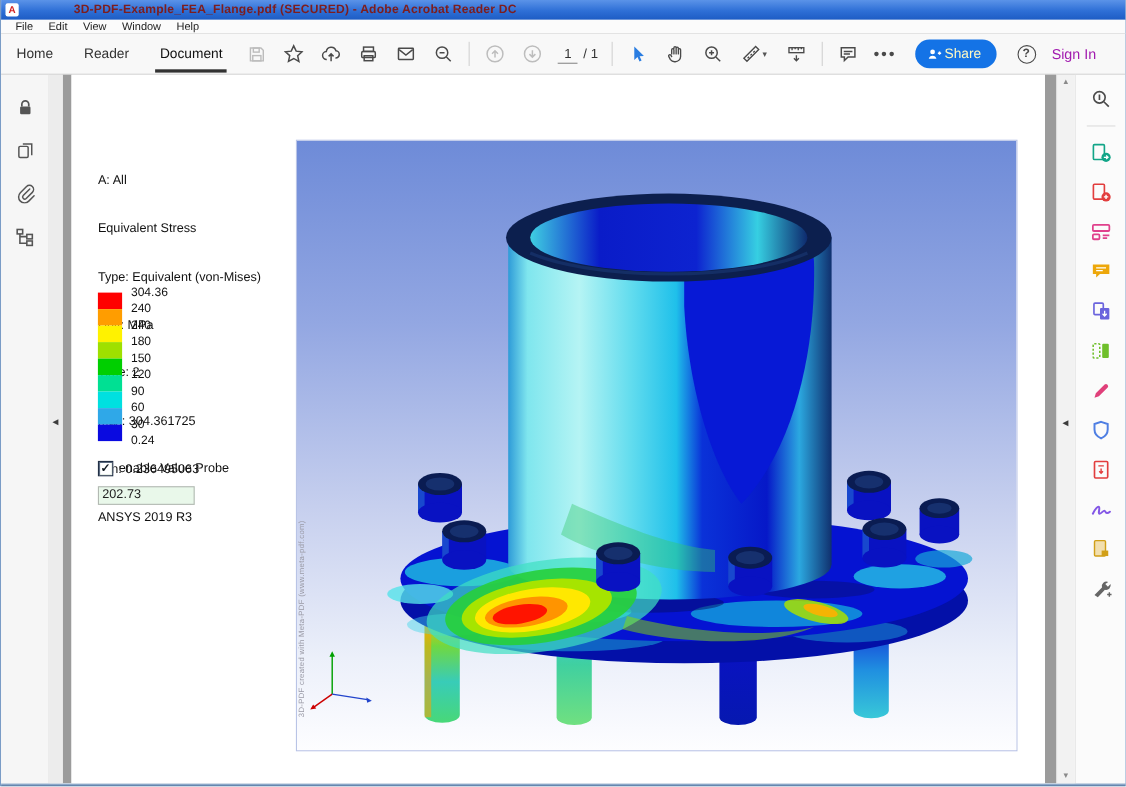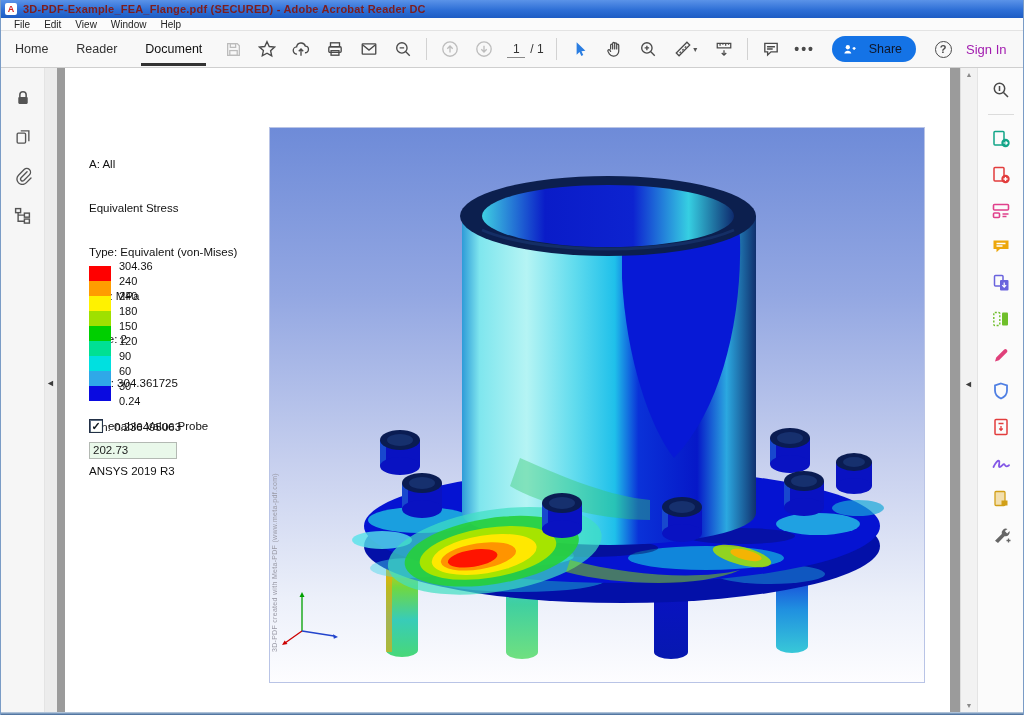--- a/index.html
+++ b/index.html
@@ -3,39 +3,39 @@
 <meta charset="utf-8">
 <style>
   * { margin:0; padding:0; box-sizing:border-box; }
   html,body { width:1024px; height:715px; overflow:hidden; }
   body { font-family:"Liberation Sans", sans-serif; -webkit-font-smoothing:antialiased; }
   .app { width:1024px; height:715px; display:flex; flex-direction:column; background:#fff; border-left:1px solid #7a9cc6; border-right:1px solid #7a9cc6; }
 
   
   .titlebar { height:18px; background:linear-gradient(#5b93e8,#2e6fd6 55%,#1d5cc4); display:flex; align-items:center; padding-left:4px; flex:0 0 auto; }
   .app-icon { width:12px; height:12px; background:#fff; border-radius:2px; display:flex; align-items:center; justify-content:center; font-size:9px; font-weight:bold; color:#d21f1f; line-height:1; margin-right:6px; }
-  .title-text { font-size:11px; font-weight:bold; color:#7d1d1d; letter-spacing:.2px; white-space:nowrap; }
+  .title-text { font-size:11px; font-weight:bold; color:#7d1d1d; letter-spacing:.2px; white-space:nowrap;margin-left:44px; }
 
   
   .menubar { height:13px; background:#fbfbfb; border-bottom:1px solid #e3e3e3; display:flex; align-items:center; padding-left:6px; flex:0 0 auto; }
   .menu-item { font-size:10px; color:#222; padding:0 7px; cursor:default; }
 
   
   .toolbar { height:37px; background:#f8f8f8; border-bottom:1px solid #cfcfcf; display:flex; align-items:center; flex:0 0 auto; }
   .tab { font-size:12.5px; color:#333; padding:0 4px; margin:0 10px; height:36px; display:flex; align-items:center; position:relative; }
   .tab.active { color:#111; }
   .tab.active::after { content:""; position:absolute; left:0; right:0; bottom:1px; height:3px; background:#323232; }
   .tbtn { width:28px; height:26px; display:flex; align-items:center; justify-content:center; margin:0 3px; color:#4a4a4a; }
   .tbtn svg { display:block; }
   .tsep { width:1px; height:22px; background:#d2d2d2; margin:0 6px; }
   .pagenum { display:flex; align-items:center; font-size:12px; color:#333; margin:0 6px; }
   .pagebox { min-width:18px; text-align:center; border-bottom:1px solid #8a8a8a; padding:1px 3px; margin-right:5px; }
   .caret { font-size:8px; color:#555; margin-left:1px; }
   .dots { font-size:14px; letter-spacing:2px; color:#4a4a4a; font-weight:bold; }
-  .share-btn { background:#1473e6; color:#0f172a; border:none; border-radius:14px; height:26px; padding:0 14px 0 10px; display:flex; align-items:center; gap:12px; font-size:12.5px; margin:0 10px; }
+  .share-btn { background:#1473e6; color:#fef9c3; border:none; border-radius:14px; height:26px; padding:0 14px 0 10px; display:flex; align-items:center; gap:2px; font-size:12.5px; margin:0 10px; }
   .signin { font-size:13px; color:#a21caf; margin:0 14px 0 6px; white-space:nowrap; }
   .help-circle { width:17px; height:17px; border:1.5px solid #4a4a4a; border-radius:50%; display:flex; align-items:center; justify-content:center; font-size:11px; color:#4a4a4a; font-weight:bold; }
 
   
   .content { flex:1; display:flex; min-height:0; }
   .left-rail { width:44px; background:#f6f6f6; border-right:1px solid #e4e4e4; display:flex; flex-direction:column; align-items:center; padding-top:18px; gap:15px; }
   .rail-btn { width:24px; height:24px; display:flex; align-items:center; justify-content:center; color:#555; }
   .left-edge { width:12px; background:#ececec; position:relative; }
   .pane-handle { position:absolute; top:311px; left:1px; font-size:9px; color:#3c3c3c; line-height:1; }
   .gutter { width:8px; background:#9b9b9b; }

